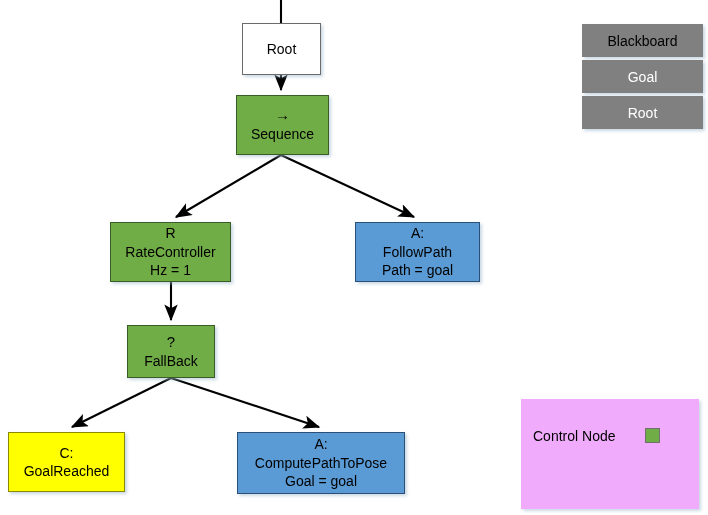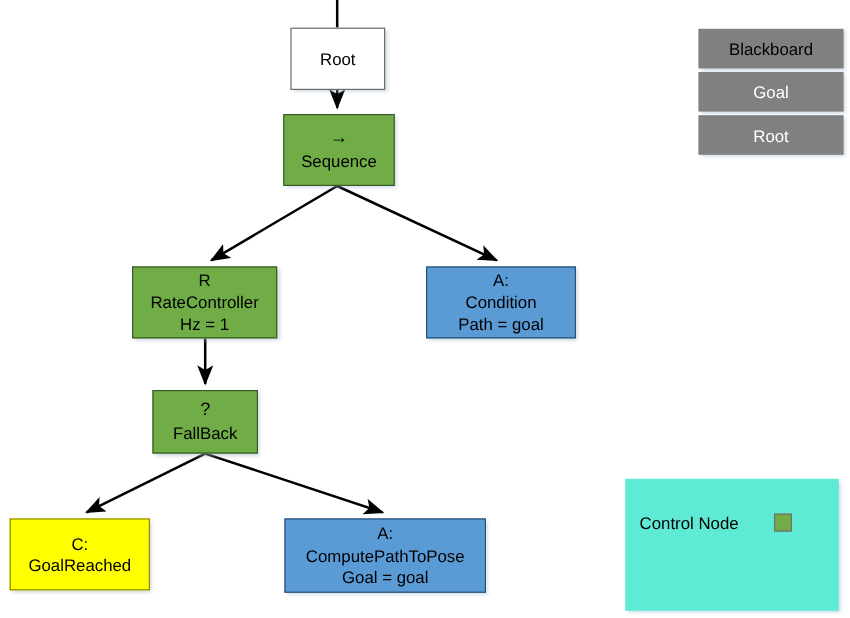--- a/index.html
+++ b/index.html
@@ -90,21 +90,21 @@
   .bb-row.dark-text { color: #000000; }
   .bb-row.light-text { color: #ffffff; }
 
   
   #legend {
     position: absolute;
     left: 521px;
     top: 399px;
     width: 178px;
     height: 110px;
-    background: #5eead4;
+    background: #f0abfc;
     box-sizing: border-box;
     box-shadow: 2px 2px 3px rgba(160,185,205,0.55);
     z-index: 3;
   }
   .legend-rows {
     position: absolute;
     left: 12px;
     top: 26px;
     width: 156px;
   }
@@ -163,21 +163,21 @@
   </div>
 
   <div class="node control" style="left:110px; top:222px; width:121px; height:60px;">
     <span class="ln">R</span>
     <span class="ln">RateController</span>
     <span class="ln">Hz = 1</span>
   </div>
 
   <div class="node action" style="left:355px; top:222px; width:125px; height:60px;">
     <span class="ln">A:</span>
-    <span class="ln">Condition</span>
+    <span class="ln">FollowPath</span>
     <span class="ln">Path = goal</span>
   </div>
 
   <div class="node control" style="left:127px; top:325px; width:88px; height:53px;">
     <span class="ln glyph">?</span>
     <span class="ln">FallBack</span>
   </div>
 
   <div class="node condition" style="left:8px; top:432px; width:117px; height:60px;">
     <span class="ln">C:</span>

